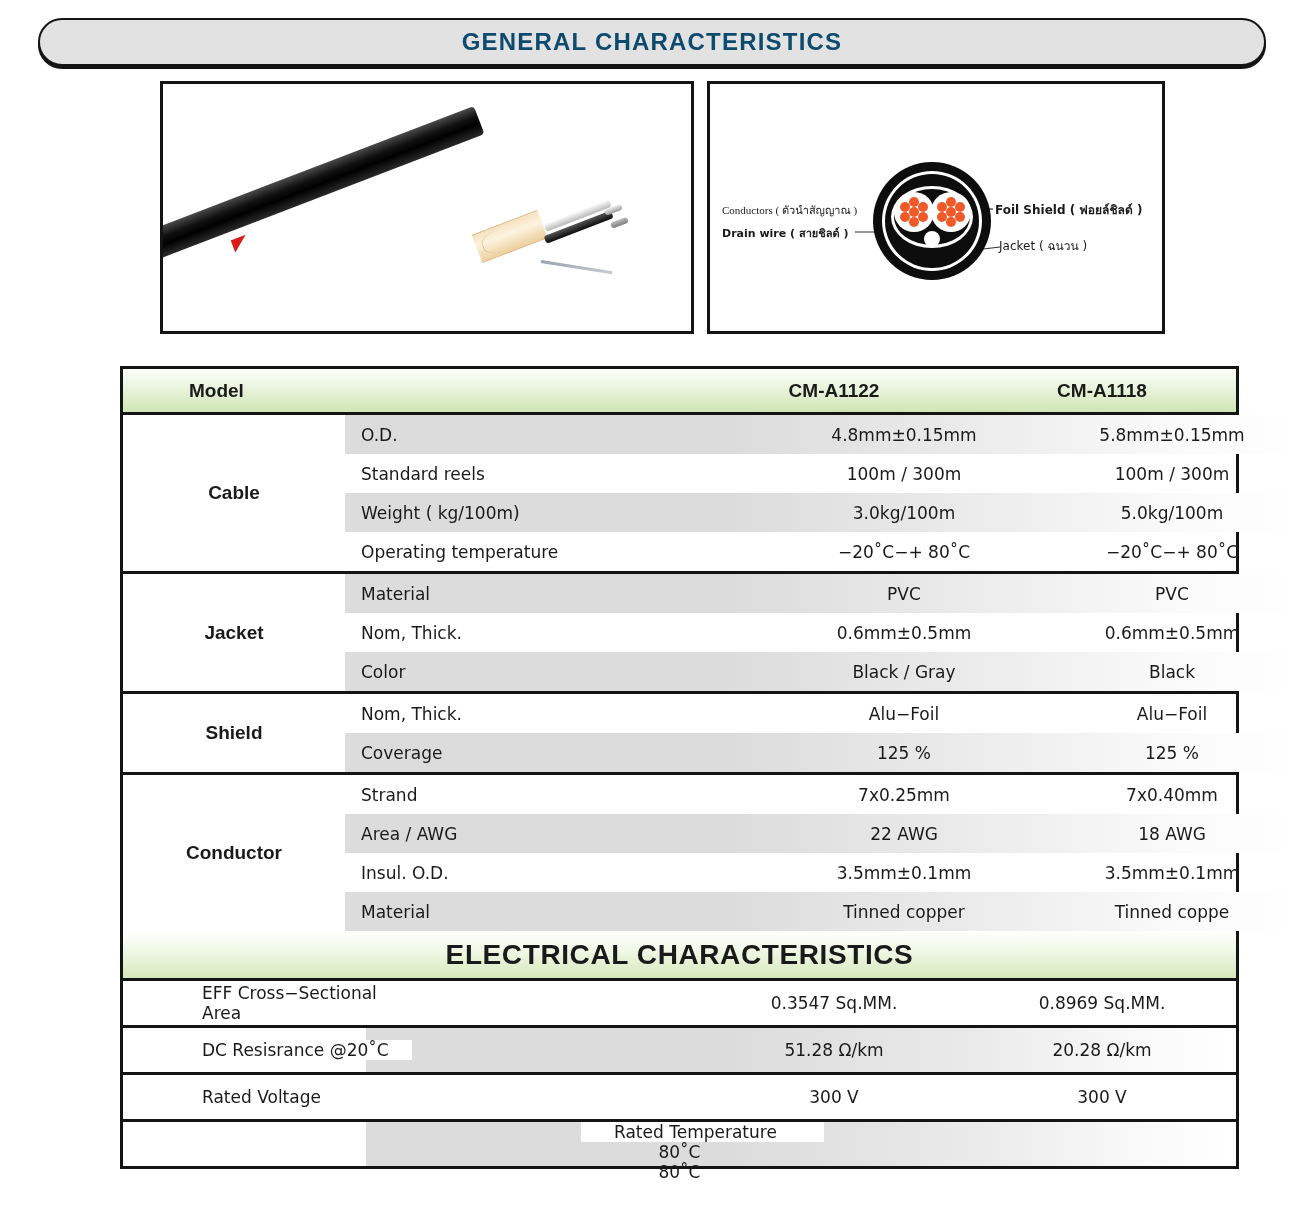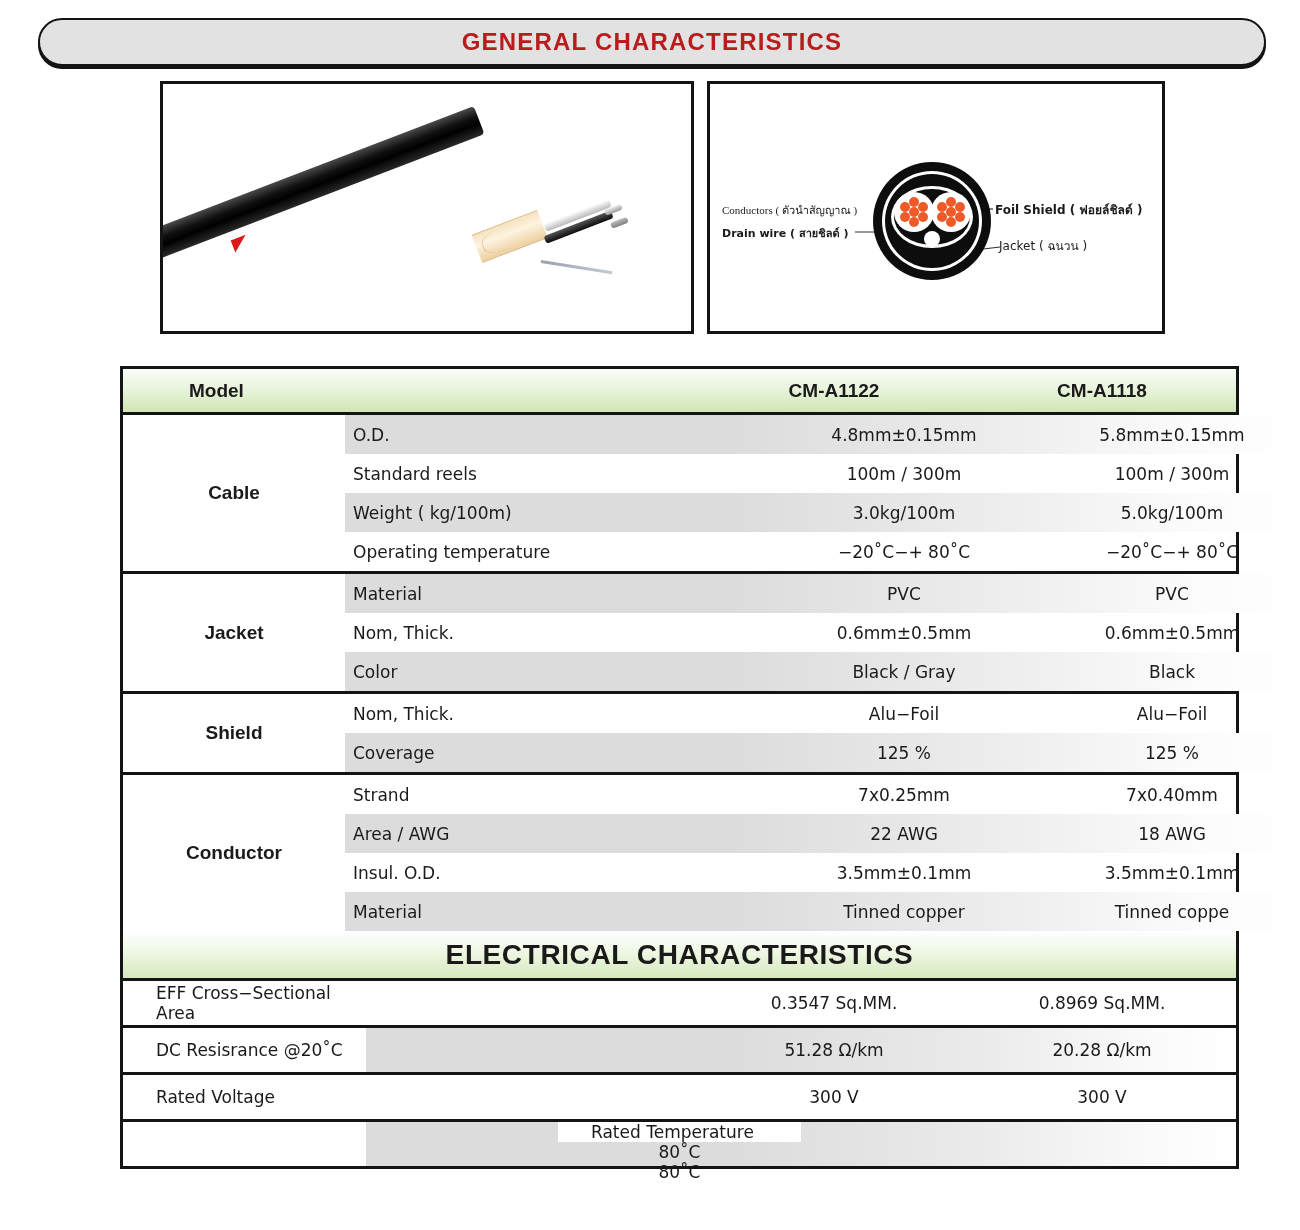--- a/index.html
+++ b/index.html
@@ -15,21 +15,21 @@
   
   .banner{
     position:absolute;left:38px;top:18px;width:1224px;height:44px;
     background:#e2e2e2;
     border:2px solid #141414;
     border-radius:24px;
     box-shadow:0 3px 0 0 #141414;
     display:flex;align-items:center;justify-content:center;
   }
   .banner-title{
-    font-size:24px;font-weight:bold;letter-spacing:1.2px;color:#b91c1c;
+    font-size:24px;font-weight:bold;letter-spacing:1.2px;color:#0c4a6e;
     font-family:"Liberation Sans",sans-serif;
   }
 
   
   .frame{
     position:absolute;border:3px solid #141414;background:#fff;
     overflow:hidden;
   }
   #frame-photo{left:160px;top:81px;width:528px;height:247px;}
   #frame-diagram{left:707px;top:81px;width:452px;height:247px;}
@@ -108,39 +108,39 @@
     width:222px;flex:none;display:flex;align-items:center;justify-content:center;
     font-size:19px;font-weight:bold;font-family:"Liberation Sans",sans-serif;
     box-sizing:border-box;
   }
   .sec-rows{flex:1;}
   .row{display:flex;align-items:center;height:39px;position:relative;}
   .row.shaded{
     background:linear-gradient(to right,#dcdcdc 0%,#dcdcdc 40%,#ededed 68%,#fbfbfb 88%,#ffffff 100%);
   }
   .row .prop{
-    width:425px;flex:none;padding-left:8px;box-sizing:border-box;
+    width:425px;flex:none;padding-left:16px;box-sizing:border-box;
     font-size:17px;
   }
   .row .val{width:268px;flex:none;text-align:center;font-size:17px;}
 
   
   .elec-hdr{
     height:47px;display:flex;align-items:center;justify-content:center;
     background:linear-gradient(to bottom,#ffffff 0%,#f2f9ea 35%,#d6e9bd 100%);
     border-bottom:3px solid #141414;
     font-size:28px;font-weight:bold;letter-spacing:0.6px;
     font-family:"Liberation Sans",sans-serif;
   }
   .elec-row{display:flex;align-items:center;height:44px;
     border-bottom:3px solid #141414;position:relative;}
   .elec-row:last-child{border-bottom:none;flex-direction:column;}
   .elec-row .elabel{
     width:243px;flex:none;padding-left:33px;box-sizing:border-box;
-    font-size:17px;background:#fff;position:relative;z-index:2;
+    font-size:17px;background:#fff;position:relative;z-index:2;margin-left:46px;
   }
   .elec-row.shaded .eband{
     position:absolute;left:243px;top:0;right:0;bottom:0;z-index:1;
     background:linear-gradient(to right,#dcdcdc 0%,#dcdcdc 42%,#eaeaea 70%,#fafafa 90%,#ffffff 100%);
   }
   .elec-row .espacer{flex:1;}
   .elec-row .eval{width:268px;flex:none;text-align:center;font-size:17px;
     position:relative;z-index:2;}
 </style>
 </head>

